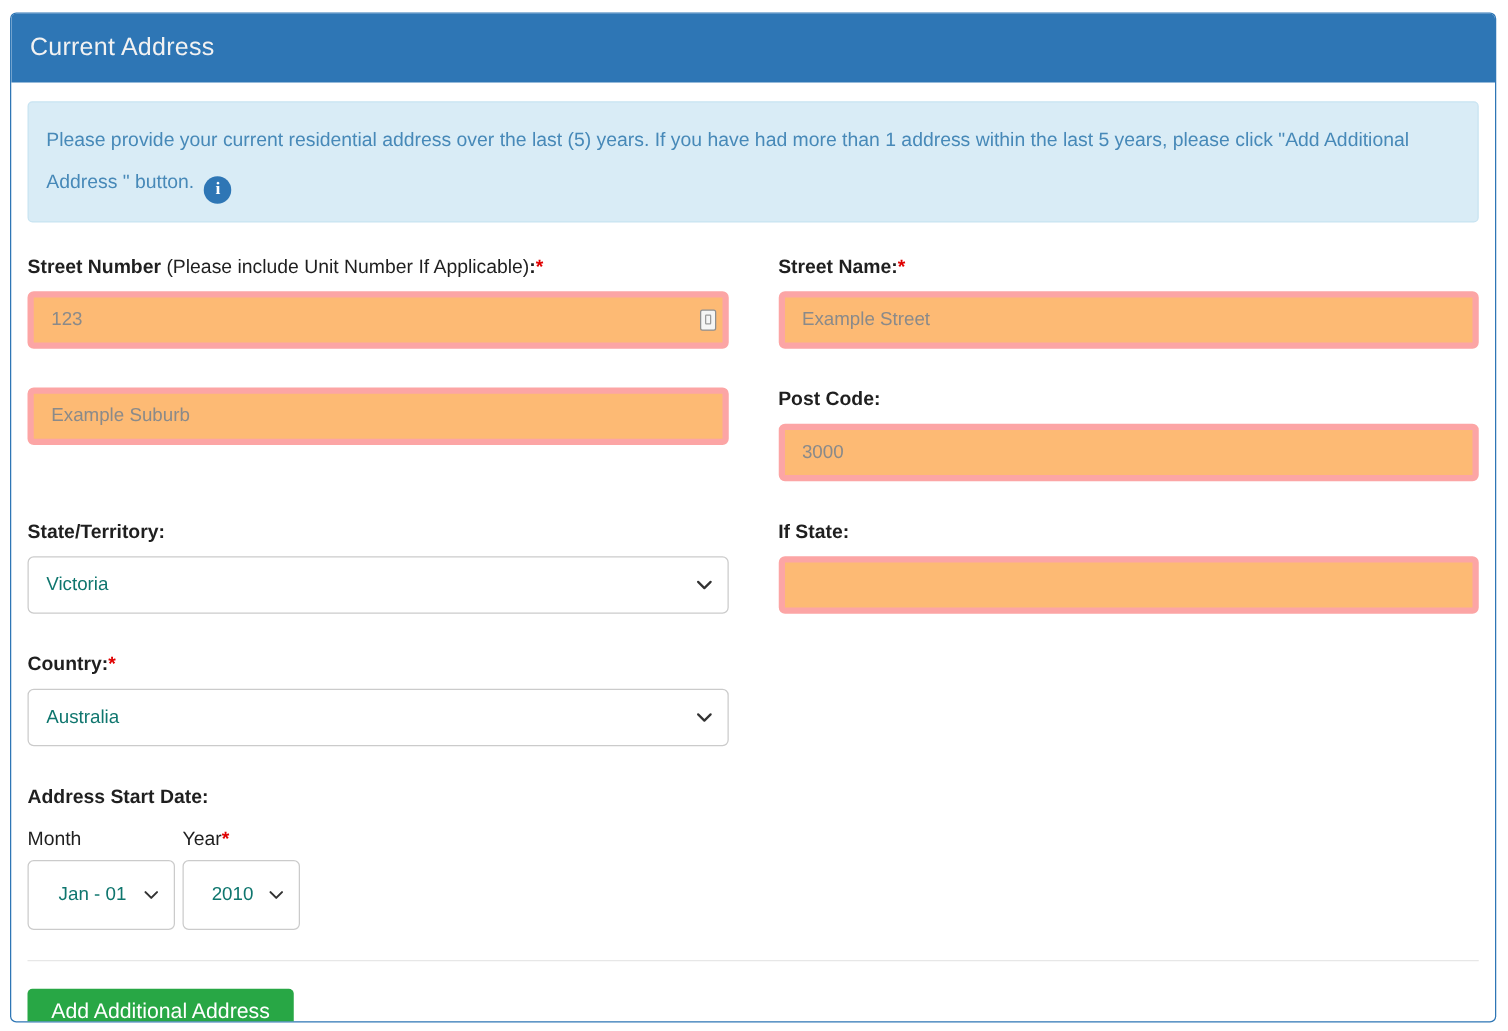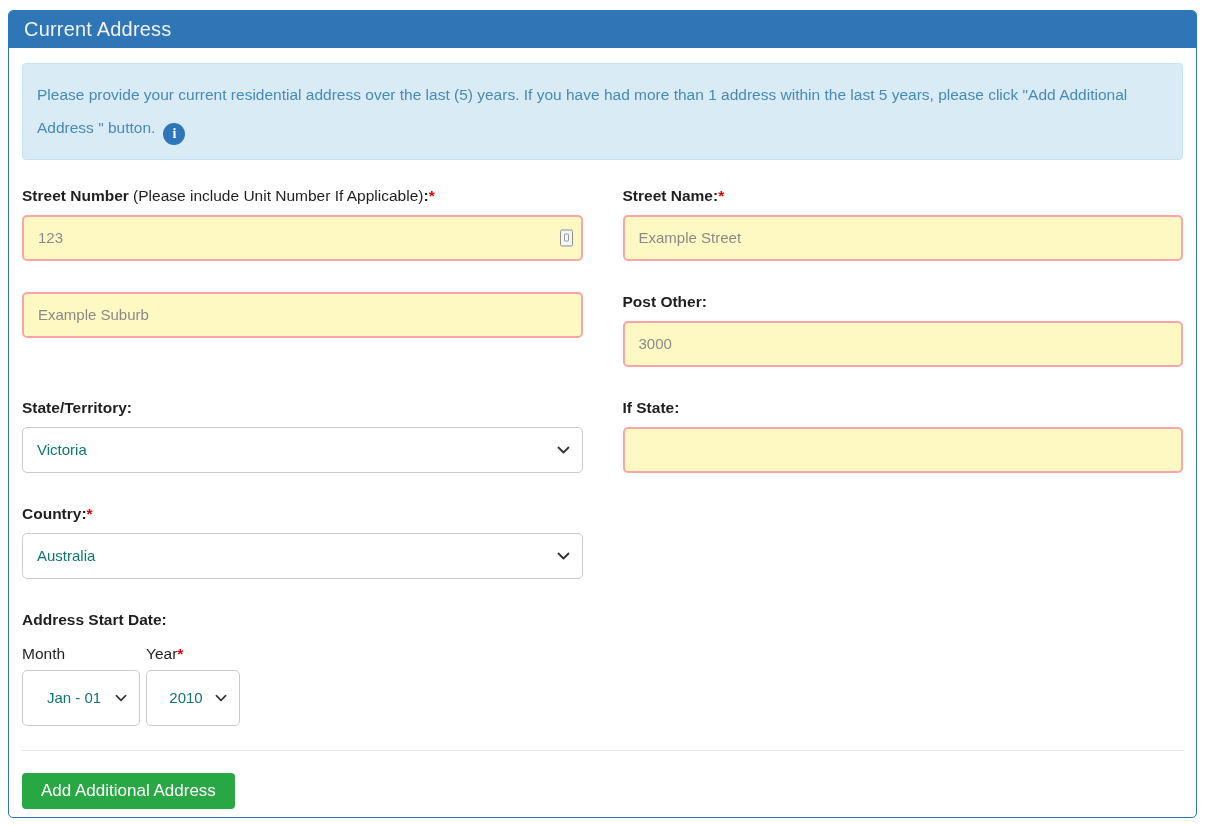--- a/index.html
+++ b/index.html
@@ -2,21 +2,21 @@
 <html><head>
 <meta charset="utf-8">
 <style>
   * { box-sizing: border-box; margin: 0; padding: 0; }
   html, body { width: 1206px; height: 825px; background: #ffffff;
     font-family: "Liberation Sans", sans-serif; position: relative; }
 
   .panel { position: absolute; left: 8px; top: 10px; width: 1189px; height: 808px;
     border: 1px solid #2e76b5; border-radius: 5px; background: #fff; overflow: hidden; }
 
-  .panel-header { height: 37px; background: #2e76b5; display: flex; align-items: center;
+  .panel-header { height: 55px; background: #2e76b5; display: flex; align-items: center;
     padding: 0 15px; }
   .panel-title { color: #f2f2f2; font-size: 20px; letter-spacing: .2px; }
 
   .panel-body { padding: 15px 13px 0 13px; }
 
   .alert-info { background: #d9ecf6; border: 1px solid #c7e3f1; border-radius: 4px;
     padding: 14px 14px; color: #4789b8; font-size: 15.5px; line-height: 33px;
     margin-bottom: 26px; }
   .info-icon { display: inline-flex; width: 22px; height: 22px; border-radius: 50%;
     background: #2e76b5; color: #ffffff; align-items: center; justify-content: center;
@@ -24,23 +24,23 @@
     font-family: "Liberation Serif", serif; }
 
   .grid { display: grid; grid-template-columns: 1fr 1fr; column-gap: 40px; }
   .field { margin-bottom: 31px; }
   .field-label { display: block; font-size: 15.5px; color: #1f1f1f; margin-bottom: 10px;
     font-weight: bold; line-height: 19px; }
   .label-note { font-weight: normal; }
   .req { color: #e00000; font-weight: bold; }
 
   .input-wrap, .select-wrap { position: relative; }
-  input.form-control { width: 100%; height: 46px; border: 2px solid #fca5a5;
+  input.form-control { width: 100%; height: 46px; border: 5px solid #fca5a5;
     border-radius: 5px; padding: 0 14px; font-size: 15px; color: #555;
-    font-family: inherit; outline: none; background: #fef9c3; }
+    font-family: inherit; outline: none; background: #fdba74; }
   input.form-control::placeholder { color: #8a8a8a; opacity: 1; }
 
   select.form-control { width: 100%; height: 46px; border: 1px solid #cbcbcb;
     border-radius: 5px; padding: 0 30px 0 14px; font-size: 15px; color: #0f766e;
     font-family: Liberation Sans, sans-serif; outline: none; background: #fff;
     appearance: none; -webkit-appearance: none; -moz-appearance: none; }
   .chevron { position: absolute; right: 13px; top: 50%; transform: translateY(-50%);
     pointer-events: none; line-height: 0; }
 
   .autofill-badge { position: absolute; right: 10px; top: 50%; transform: translateY(-50%);
@@ -98,21 +98,21 @@
         </div>
       </div>
 
       <div class="field">
         <div class="input-wrap">
           <input class="form-control" type="text" placeholder="Example Suburb" style="">
         </div>
       </div>
 
       <div class="field">
-        <label class="field-label"><span>Post Other:</span><span class="req"></span></label>
+        <label class="field-label"><span>Post Code:</span><span class="req"></span></label>
         <div class="input-wrap">
           <input class="form-control" type="text" placeholder="3000" style="">
         </div>
       </div>
 
       <div class="field">
         <label class="field-label"><span>State/Territory:</span><span class="req"></span></label>
         <div class="select-wrap">
           <select class="form-control">
             <option>Victoria</option>

